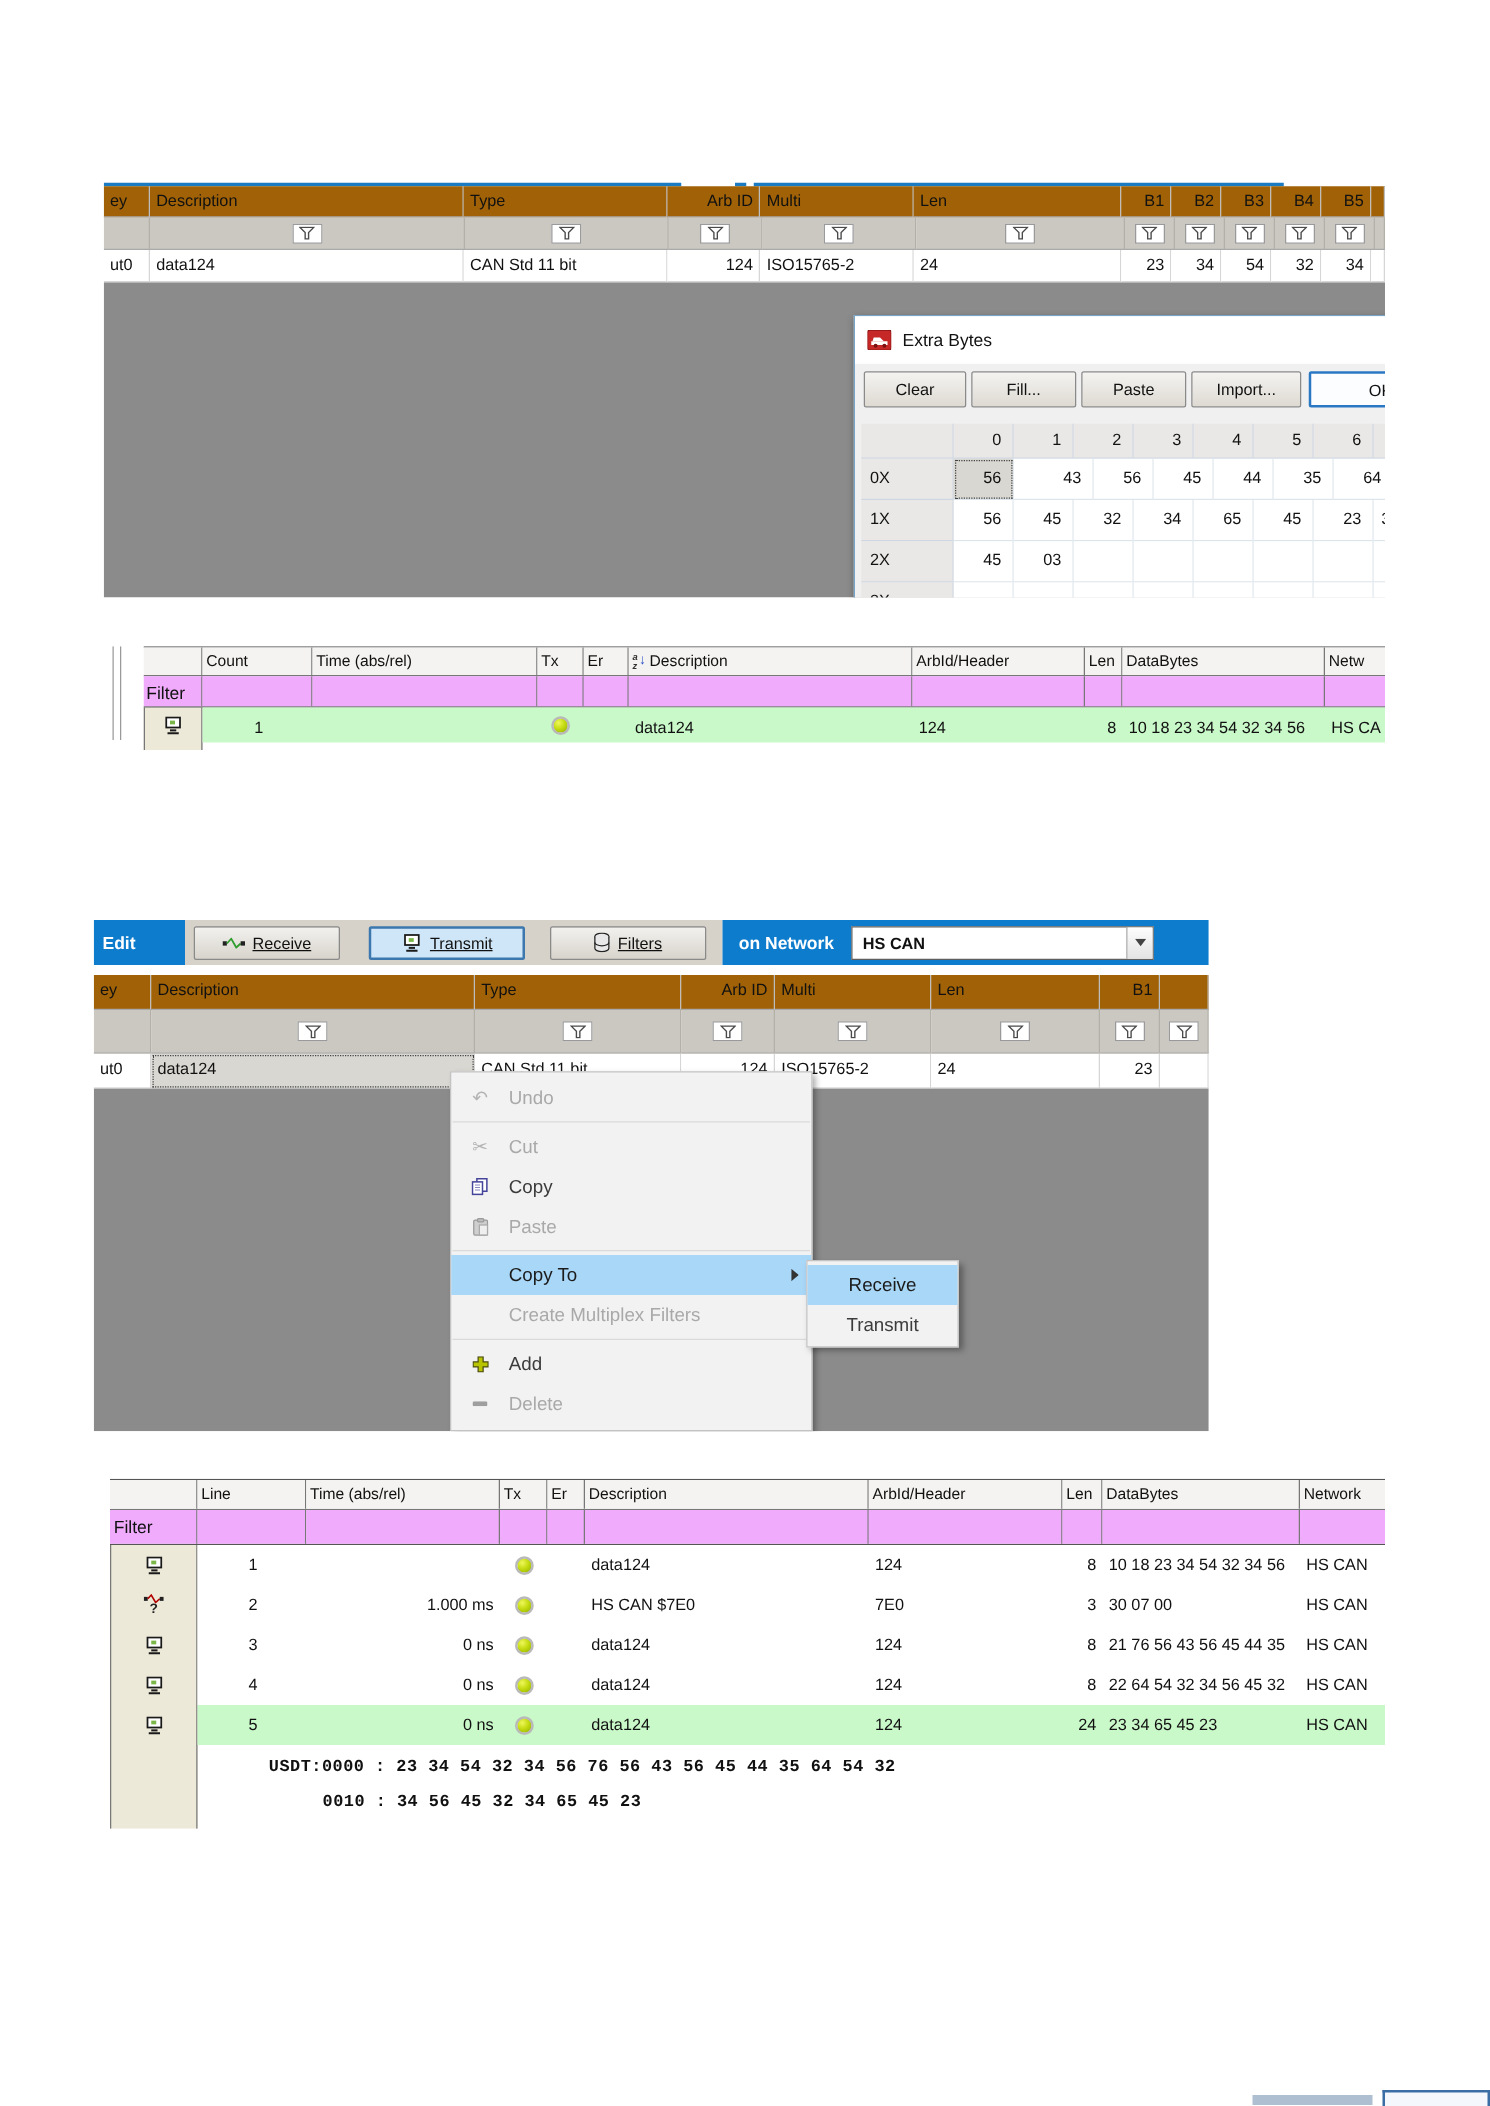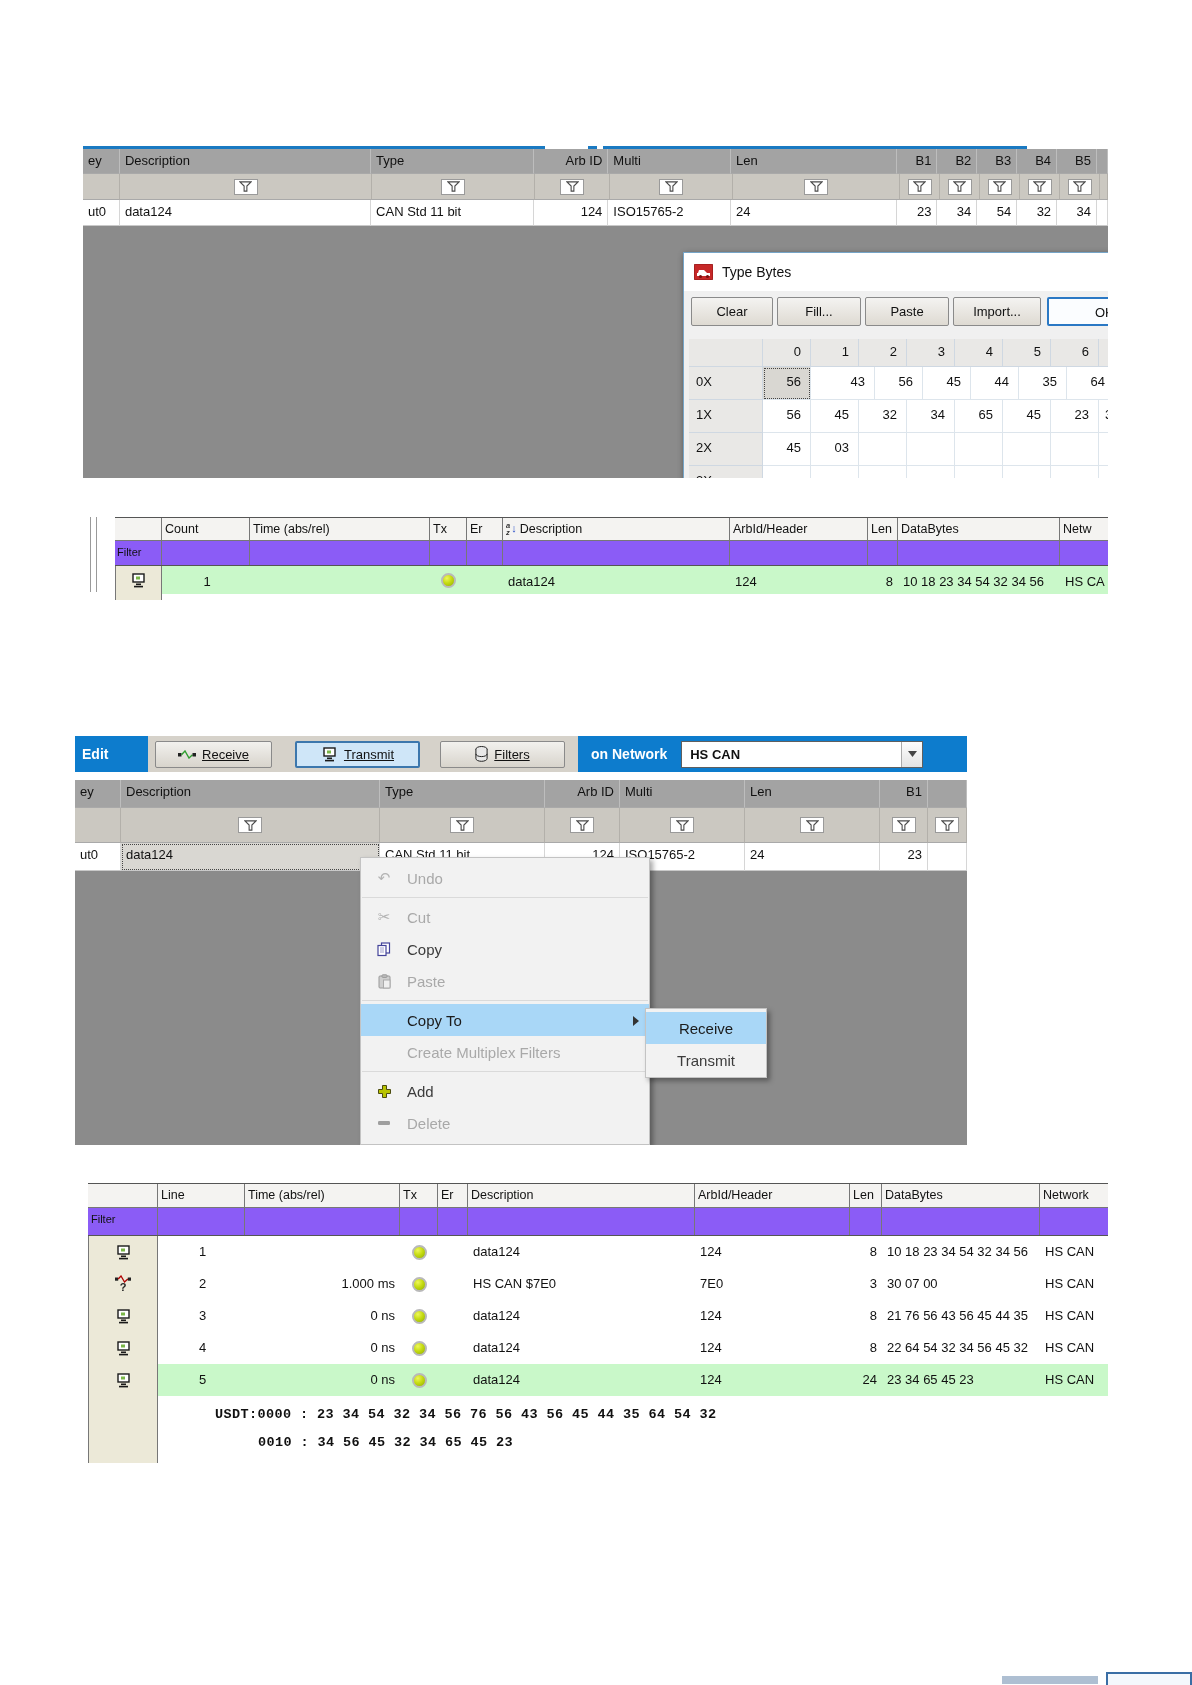--- a/index.html
+++ b/index.html
@@ -6,21 +6,21 @@
     --accent_blue:#0d7ccd; --line_blue:#1a7ac2; --highlight_blue:#a9d7f7;
     --row_green:#c9f8c9; --beige:#ece9d8; --panel_gray:#8b8b8b; --btn_blue:#cfe6f8;
   }
   *{box-sizing:border-box;margin:0;padding:0}
   body{background:#fff;font-family:"Liberation Sans",sans-serif;color:#111}
   .screen{position:relative;width:1192px;height:1685px;background:#fff;overflow:hidden}
   .abs{position:absolute}
   .row{display:flex}
 
   
-  .hc{background:#a3a3a3;border-right:1px solid #bdbdbd;border-bottom:1px solid #a9a9a9;
+  .hc{background:#a16207;border-right:1px solid #bdbdbd;border-bottom:1px solid #a9a9a9;
       font-size:13px;padding:4px 5px 0 5px;overflow:hidden;white-space:nowrap}
   .hc.r{text-align:right}
   .fc{background:#cbc8c1;border-right:1px solid #b3b0aa;border-bottom:1px solid #a9a9a9;
       display:flex;align-items:center;justify-content:center;overflow:hidden}
   .dc{background:#fff;border-right:1px solid #d6d6d6;border-bottom:1px solid #c9c9c9;
       font-size:13px;padding:4px 5px 0 5px;overflow:hidden;white-space:nowrap}
   .dc.r{text-align:right}
   .chip{width:24px;height:16px;background:#fff;border:1px solid #9a9a9a;
         display:flex;align-items:center;justify-content:center;flex:0 0 auto}
   .grayfill{background:var(--panel_gray)}
@@ -38,21 +38,21 @@
   .gridhead{background:#e9e8e6;border:1px solid #cfd8e2;border-width:0 1px 1px 0;
             font-size:13px;text-align:right;padding:5px 9px 0 0;overflow:hidden}
   .gridlab{background:#e9e8e6;border:1px solid #cfd8e2;border-width:0 1px 1px 0;
            font-size:13px;padding:7px 0 0 7px;overflow:hidden}
   .gridcell{background:#fff;border:1px solid #dde5ec;border-width:0 1px 1px 0;
             font-size:13px;text-align:right;padding:7px 9px 0 0;overflow:hidden}
 
   
   .mh{background:#f4f3f1;border-right:1px solid #777;font-size:12.5px;padding:4px 3px 0 3px;
       overflow:hidden;white-space:nowrap}
-  .mf{background:#8b5cf6;border-right:1px solid #777;overflow:hidden;font-size:11px;padding:5px 3px 0 5px}
+  .mf{background:#f0abfc;border-right:1px solid #777;overflow:hidden;font-size:14px;padding:5px 3px 0 5px}
   .mhdr-row{border-top:1px solid #555;border-bottom:1px solid #777}
   .mfil-row{border-bottom:1px solid #555}
   .mcell{font-size:13px;padding:8px 3px 0 5px;overflow:hidden;white-space:nowrap}
   .mcell.r{text-align:right;padding-right:5px}
   .mcell.c{text-align:center}
   .icell{display:flex;align-items:center;justify-content:center;flex:0 0 auto}
   .led{width:15px;height:15px;border-radius:50%;border:2px solid #b9b9b9;
        background:radial-gradient(circle at 35% 30%,#eef75a 0%,#c6dc12 45%,#8fae00 100%)}
   .qicon{display:flex;flex-direction:column;align-items:center;line-height:1}
   .qicon .q{font-size:11px;font-weight:bold;color:#222;margin-top:-1px}
@@ -207,21 +207,21 @@
       <div class="dlg-title">
         <span style="display:inline-flex">
           <svg width="19" height="16" viewBox="0 0 19 16">
               <rect width="19" height="16" rx="2" fill="#c62828" stroke="#8e1515"></rect>
               <path d="M3 9h13v3H3z" fill="#fff"></path>
               <path d="M5 6h5l3 3H4z" fill="#fff"></path>
               <circle cx="6.5" cy="12.5" r="1.6" fill="#7a1010"></circle>
               <circle cx="13.5" cy="12.5" r="1.6" fill="#7a1010"></circle>
             </svg>
         </span>
-        <span>Type Bytes</span>
+        <span>Extra Bytes</span>
       </div>
       <div class="dlg-btn" style="left:7px;width:82px">Clear</div>
       <div class="dlg-btn" style="left:93px;width:84px">Fill...</div>
       <div class="dlg-btn" style="left:181px;width:84px">Paste</div>
       <div class="dlg-btn" style="left:269px;width:88px">Import...</div>
       <div class="dlg-btn dlg-ok" style="left:363px;width:130px">OK</div>
 
       <div class="abs" style="left:5px;top:86px;width:530px">
         <div class="row" style="height:28px">
           <div class="gridlab" style="width:74px"></div>

